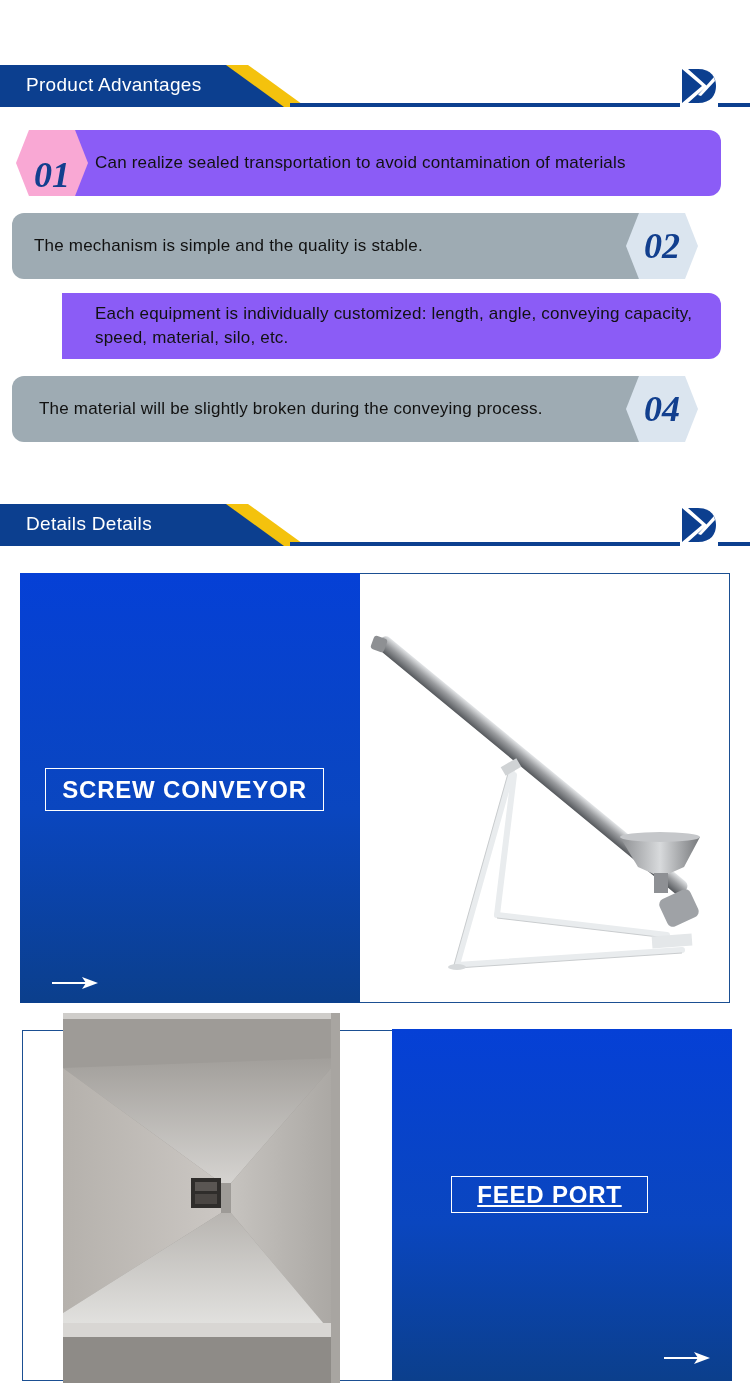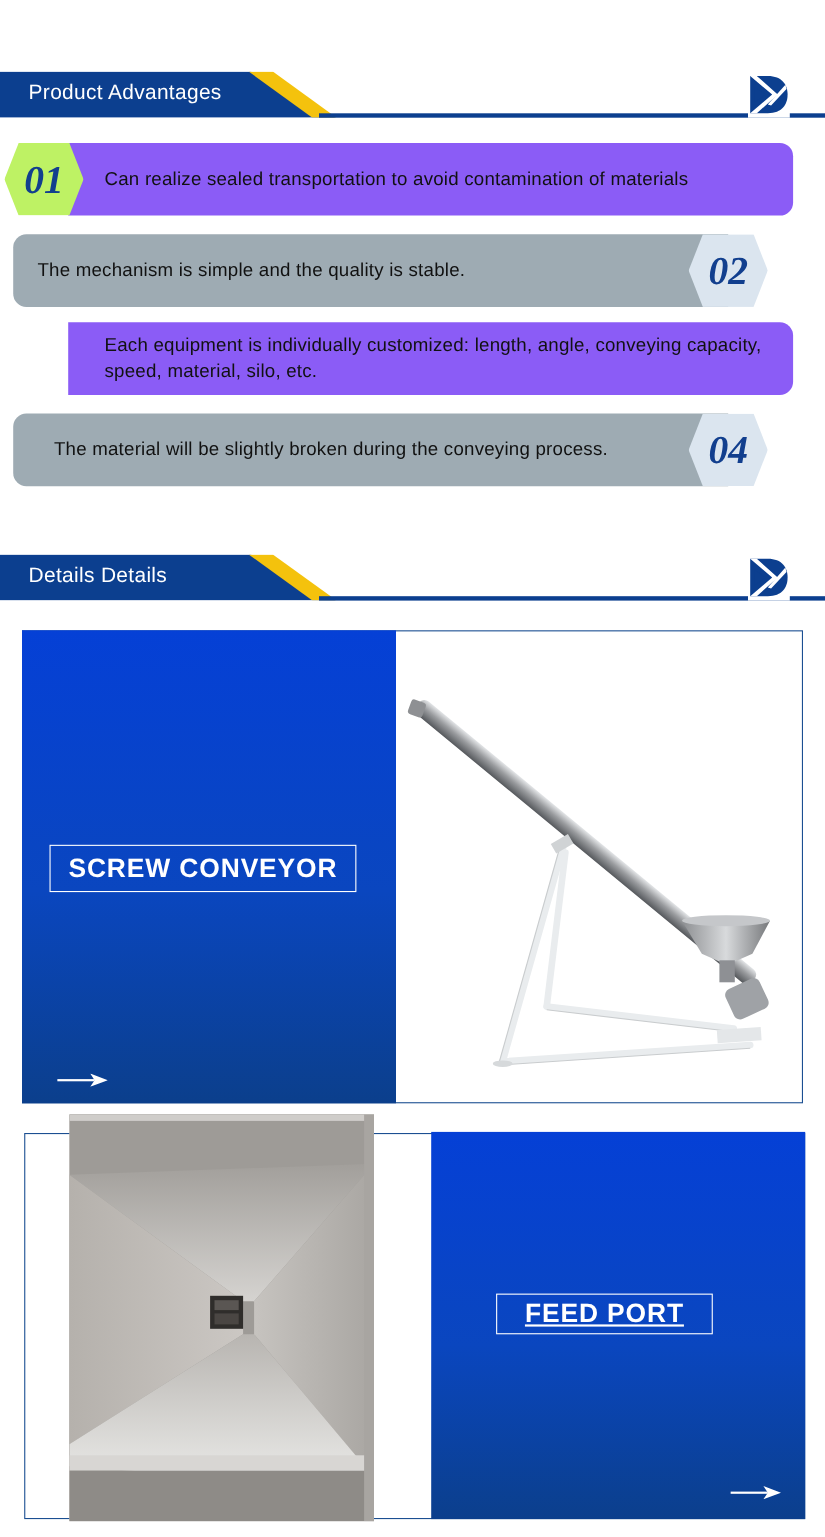--- a/index.html
+++ b/index.html
@@ -19,21 +19,21 @@
 
     
     .adv { position: absolute; left: 0; width: 750px; height: 66px; }
     .adv .pill { position: absolute; top: 0; height: 66px; border-radius: 12px; display: flex; align-items: center; }
     .adv.light .pill { left: 62px; right: 29px; background: #8b5cf6; padding-left: 33px; }
     .adv.dark .pill { left: 12px; right: 88px; background: #9eabb3; padding-left: 22px; }
     .adv.dark .pill { border-top-right-radius: 0; border-bottom-right-radius: 0; }
     .adv.light .pill { border-top-left-radius: 0; border-bottom-left-radius: 0; }
     .adv .text { font-size: 17px; color: #111; line-height: 24px; letter-spacing: 0.2px; }
     .adv .hex { position: absolute; top: 0; width: 72px; height: 66px; display: flex; align-items: center; justify-content: center; }
-    .adv.light .hex { left: 4px; background: #bef264; clip-path: polygon(18% 0, 82% 0, 100% 50%, 82% 100%, 18% 100%, 0 50%); }
+    .adv.light .hex { left: 16px; background: #f9a8d4; clip-path: polygon(18% 0, 82% 0, 100% 50%, 82% 100%, 18% 100%, 0 50%); align-items: flex-end; }
     .adv.dark .hex { left: 626px; background: #dbe5ef; clip-path: polygon(18% 0, 82% 0, 100% 50%, 82% 100%, 18% 100%, 0 50%); }
     .adv.dark .notch { position: absolute; left: 636px; top: 0; width: 30px; height: 66px; background: #ffffff;
       clip-path: polygon(100% 0, 100% 100%, 30% 50%); }
     .adv .num { font-family: "Liberation Serif", serif; font-style: italic; font-weight: bold; font-size: 36px; color: #123f8e; }
 
     
     .card { position: absolute; }
     .panel-blue { position: absolute; background: linear-gradient(180deg, #0540d6 0%, #0a46bf 55%, #0b3f8c 100%); }
     .label-box { position: absolute; border: 1.5px solid #ffffff; color: #ffffff; font-weight: bold; display: flex; align-items: center; justify-content: center; letter-spacing: 0.8px; }
     .arrow { position: absolute; }
@@ -77,21 +77,21 @@
   </div>
 </div>
 
 <div class="adv light" style="top:293px;">
   <div class="pill">
     <span class="text" style="">Each equipment is individually customized: length, angle, conveying capacity, speed, material, silo, etc.</span>
   </div>
 </div>
 
 <div class="adv dark" style="top:376px;">
-  <div class="pill" style="padding-left:37px;">
+  <div class="pill" style="padding-left:27px;">
     <span class="text">The material will be slightly broken during the conveying process.</span>
   </div>
   <div class="notch"></div>
   <div class="hex">
     <span class="num">04</span>
   </div>
 </div>
 
 <div class="sec-header" style="top:504px;">
   <div class="bar"></div>

